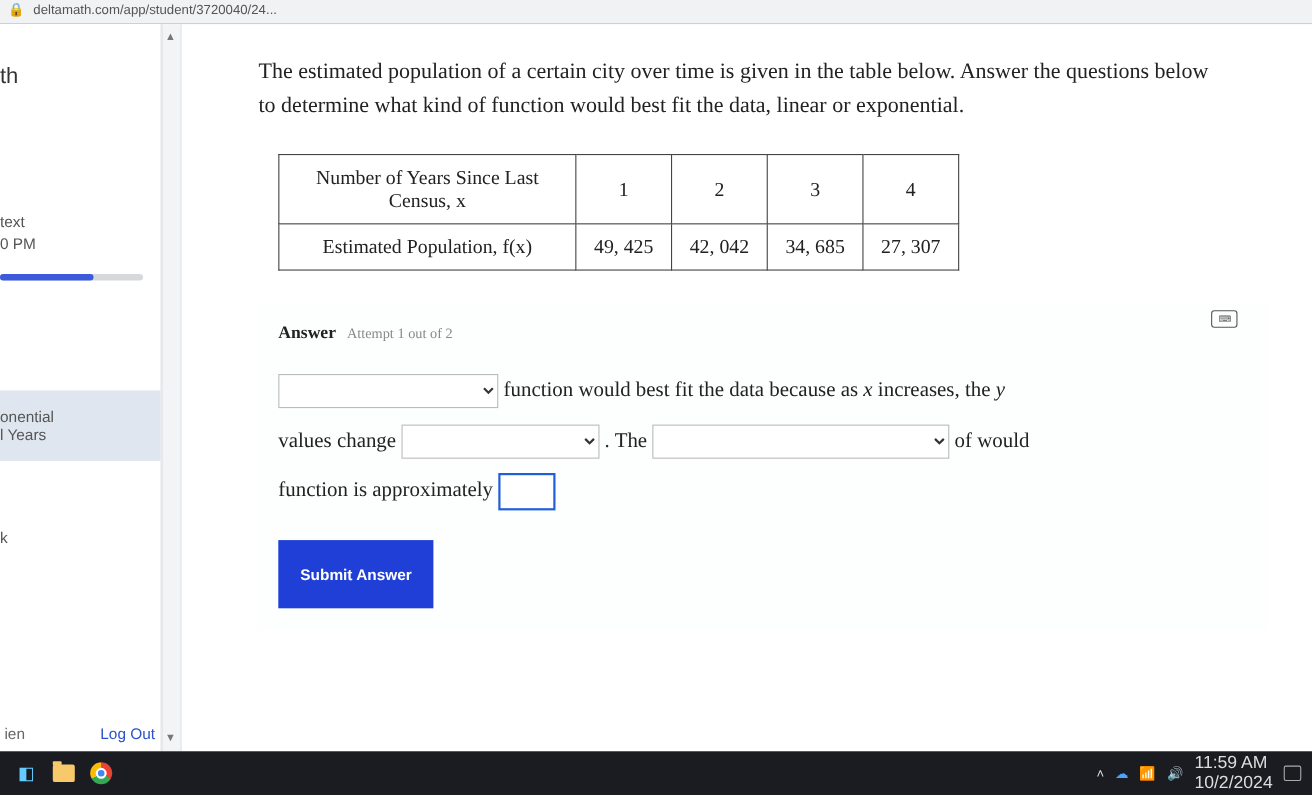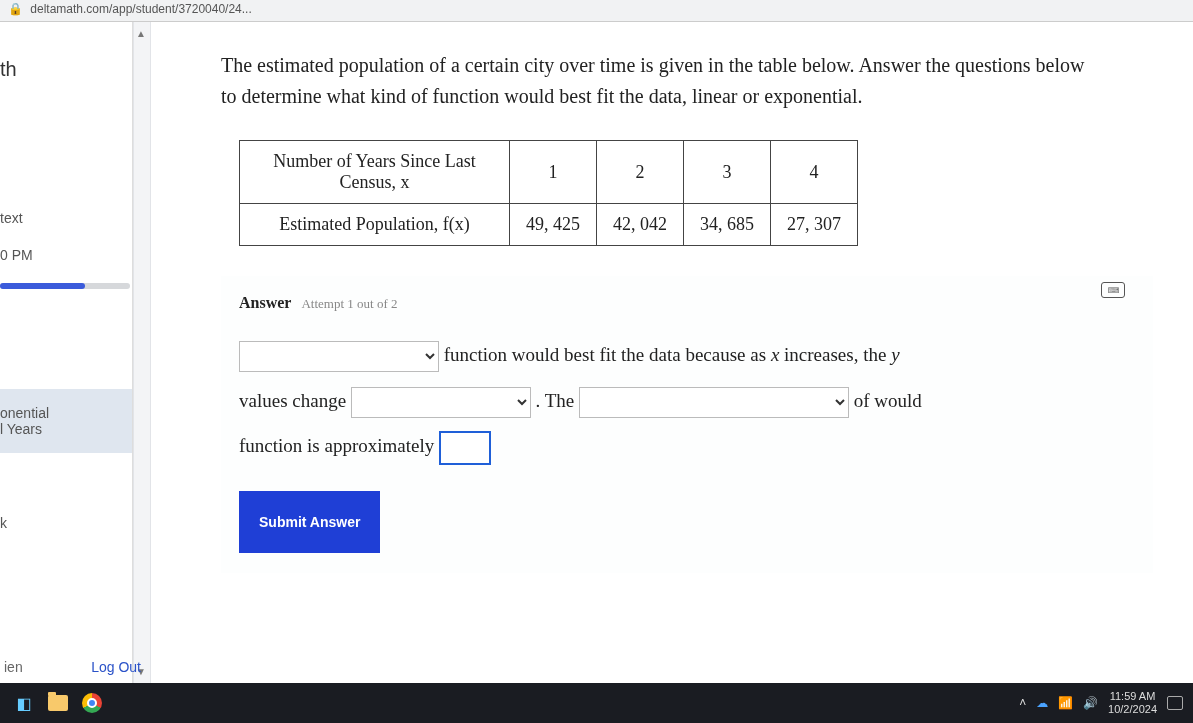--- a/index.html
+++ b/index.html
@@ -18,36 +18,35 @@
     font-size: 12px;
     color: #555;
     border-bottom: 1px solid #ccc;
   }
   .main-layout {
     display: flex;
     height: calc(100% - 22px - 40px);
     background: #fff;
   }
   .sidebar {
-    width: 133px;
+    width: 147px;
     background: #fff;
     border-right: 1px solid #ddd;
     padding-top: 30px;
     position: relative;
   }
   .sidebar .side-title {
     font-size: 20px;
     color: #333;
     padding: 6px 0 20px 0;
   }
   .sidebar .side-sub {
     font-size: 14px;
     color: #555;
     padding: 2px 0;
-    margin-top: 17px;
   }
   .progress-wrap { margin: 18px 0 40px 0; }
   .progress-track {
     width: 130px; height: 6px; background: #d6d8db; border-radius: 3px;
   }
   .progress-fill {
     width: 85px; height: 6px; background: #3b5bdb; border-radius: 3px;
   }
   .scroll-col {
     width: 18px;
@@ -169,21 +168,21 @@
     padding: 0 10px;
     color: #ddd;
     font-size: 12px;
   }
   .taskbar .tb-icon {
     width: 28px; height: 28px; margin-right: 6px;
     display: flex; align-items: center; justify-content: center;
     font-size: 16px;
   }
   .taskbar .right { margin-left: auto; display: flex; align-items: center; gap: 10px; }
-  .taskbar .clock { text-align: center; line-height: 1.15; font-size: 11px; }
+  .taskbar .clock { text-align: left; line-height: 1.15; font-size: 16px; }
   .chrome-circle {
     width: 20px; height: 20px; border-radius: 50%;
     background: conic-gradient(#ea4335 0 120deg,#34a853 120deg 240deg,#fbbc05 240deg 360deg);
     position: relative;
   }
   .chrome-circle::after {
     content: ""; position: absolute; inset: 5px; border-radius: 50%;
     background: #4285f4; border: 2px solid #fff;
   }
   .folder-ic {

